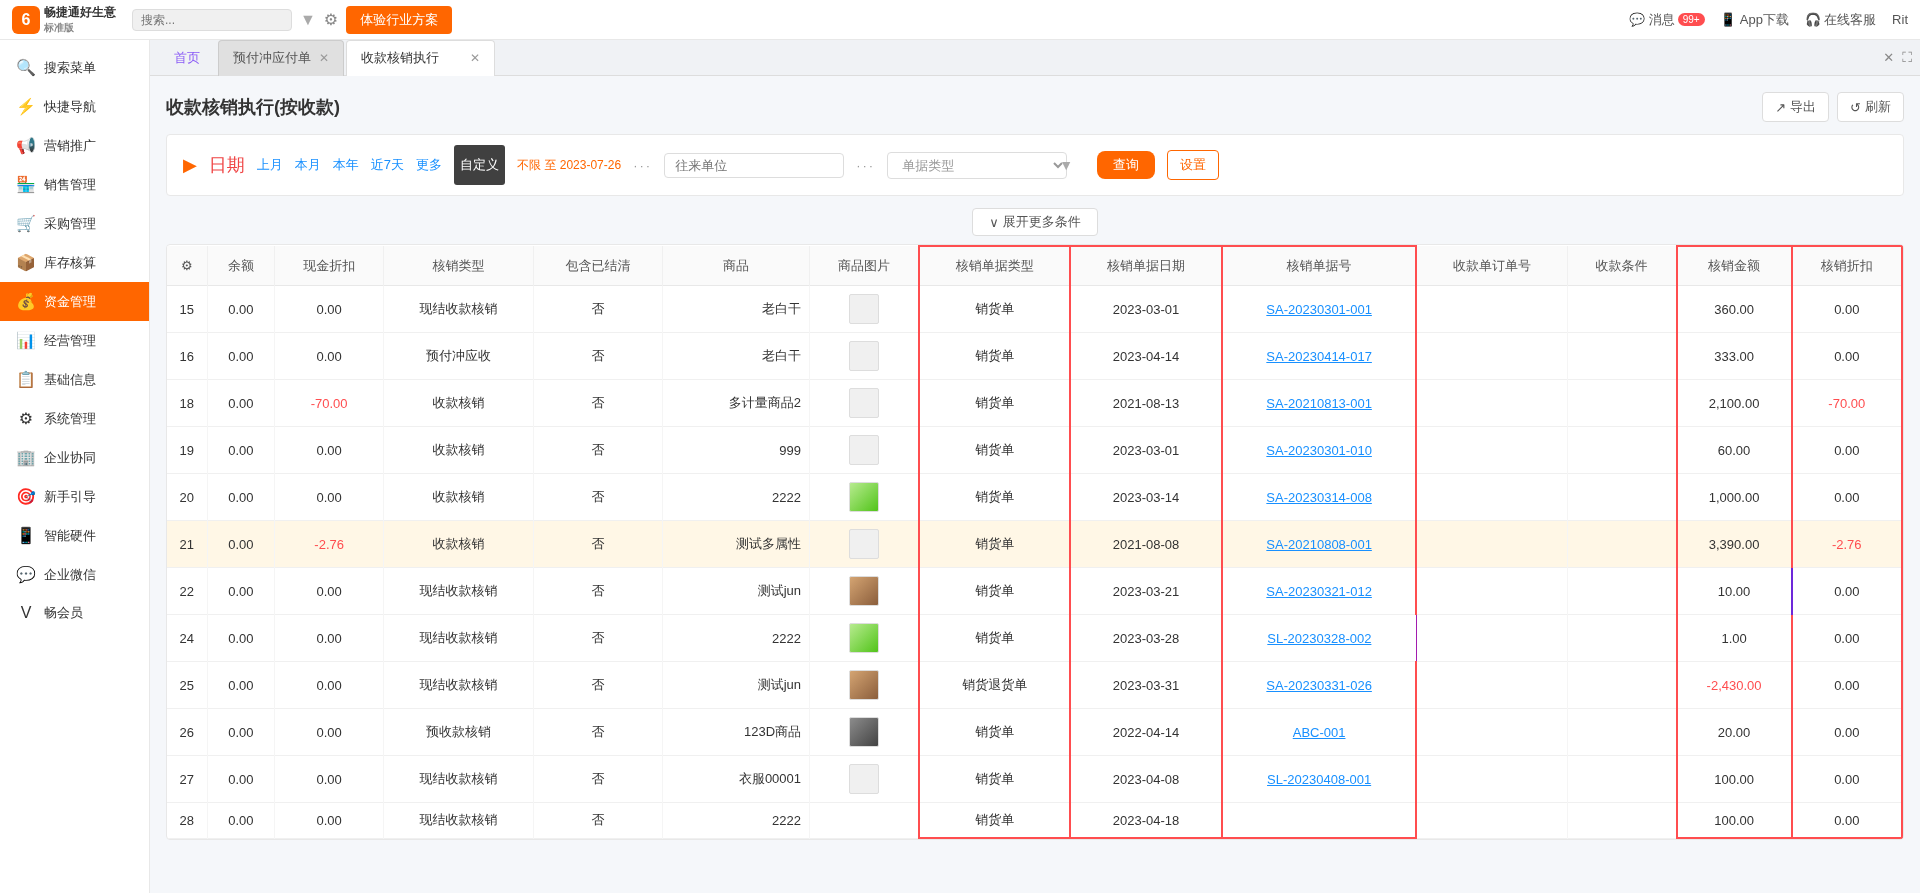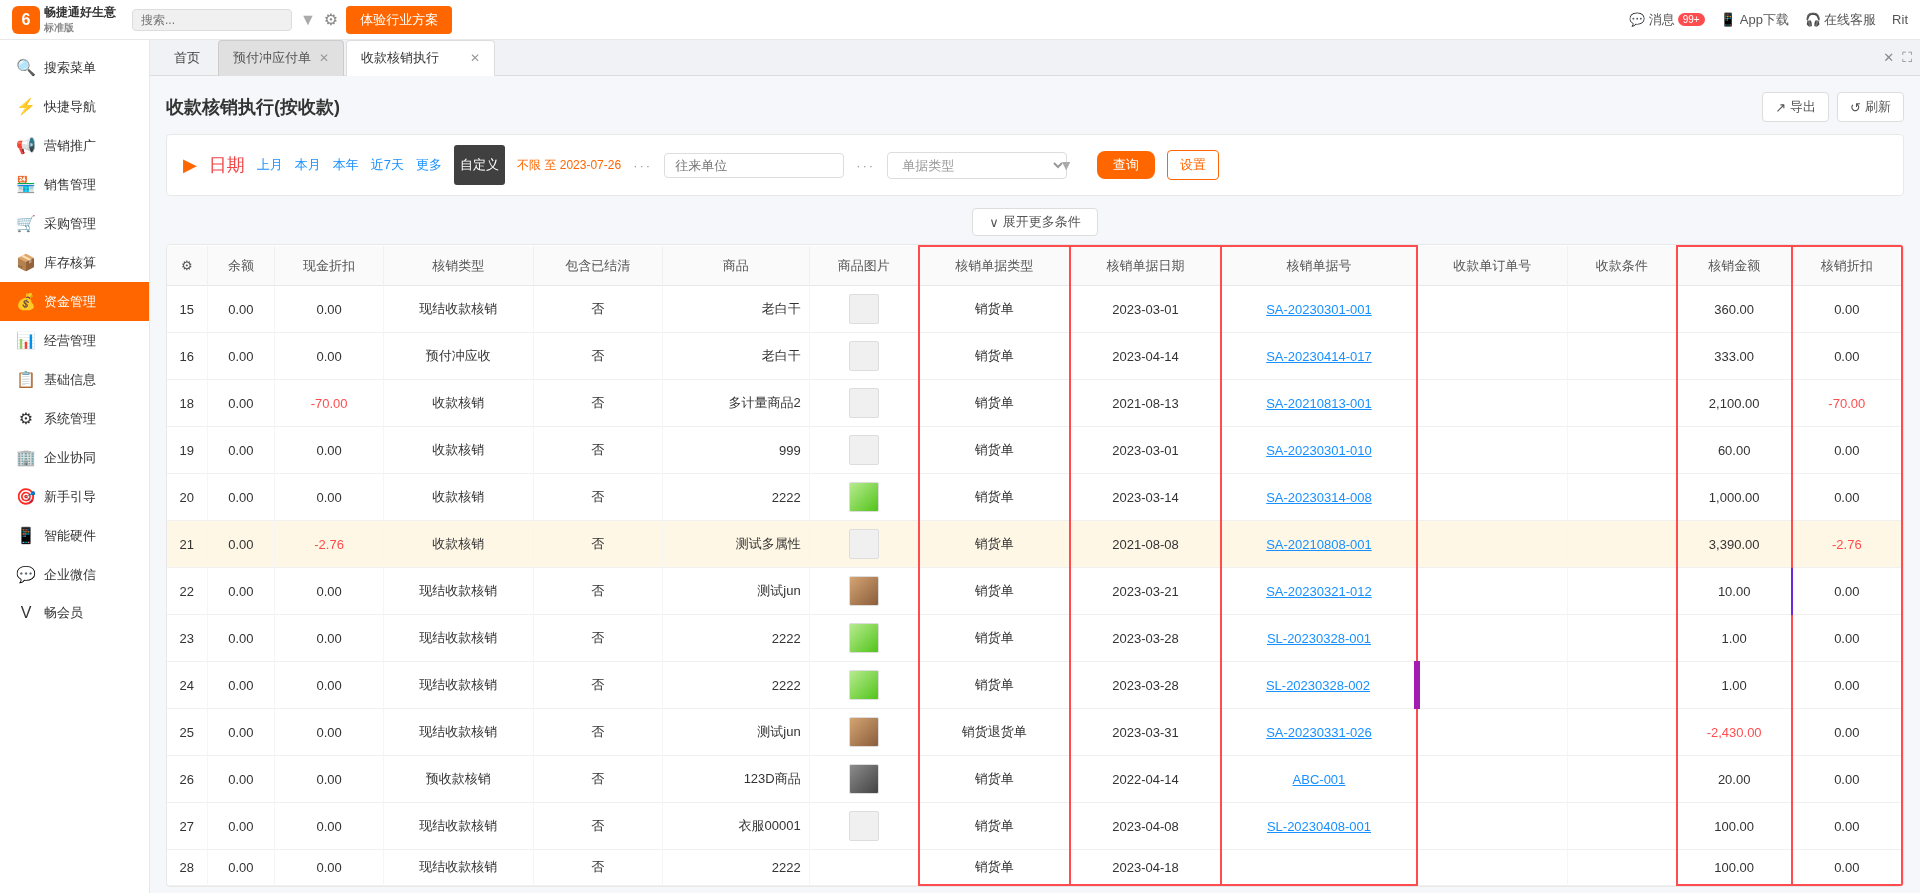--- a/index.html
+++ b/index.html
@@ -129,21 +129,21 @@
       height: 36px;
     }
     .tab.active {
       background: white;
       color: #333;
       border-color: #ddd;
       gap: 27px;
     }
     .tab-home {
       padding: 6px 16px;
-      color: #404040;
+      color: #8b5cf6;
       font-size: 13px;
       cursor: pointer;
       height: 36px;
       display: flex;
       align-items: center;
     }
     .tab-close {
       font-size: 12px;
       color: #999;
       cursor: pointer;
@@ -654,50 +654,32 @@
       </td>
       <td style="border-left: 2px solid #ff4d4f;border-right: 2px solid #ff4d4f;">销货单</td>
       <td style="border-right: 2px solid #ff4d4f;">2023-03-21</td>
       <td style="border-right: 2px solid #ff4d4f;"><span class="td-link">SA-20230321-012</span></td>
       <td></td>
       <td></td>
       <td style="border-left: 2px solid #ff4d4f;border-right: 2px solid #6d28d9;">10.00</td>
       <td style="border-right: 2px solid #ff4d4f;">0.00</td>
     </tr>
               <tr>
-      <td>23</td>
+      <td>24</td>
       <td>0.00</td>
       <td style="">0.00</td>
       <td>现结收款核销</td>
       <td>否</td>
       <td class="td-left" style="padding-left:12px">2222</td>
       <td>
         <span class="img-placeholder img-placeholder-green"></span>
       </td>
       <td style="border-left: 2px solid #ff4d4f;border-right: 2px solid #ff4d4f;">销货单</td>
       <td style="border-right: 2px solid #ff4d4f;">2023-03-28</td>
-      <td style="border-right: 2px solid #ff4d4f;"><span class="td-link">SL-20230328-001</span></td>
-      <td></td>
-      <td></td>
-      <td style="border-left: 2px solid #ff4d4f;border-right: 2px solid #ff4d4f;">1.00</td>
-      <td style="border-right: 2px solid #ff4d4f;">0.00</td>
-    </tr>
-              <tr>
-      <td>24</td>
-      <td>0.00</td>
-      <td style="">0.00</td>
-      <td>现结收款核销</td>
-      <td>否</td>
-      <td class="td-left" style="padding-left:12px">2222</td>
-      <td>
-        <span class="img-placeholder img-placeholder-green"></span>
-      </td>
-      <td style="border-left: 2px solid #ff4d4f;border-right: 2px solid #ff4d4f;">销货单</td>
-      <td style="border-right: 2px solid #ff4d4f;">2023-03-28</td>
-      <td style="border-right: 6px solid #a21caf;"><span class="td-link">SL-20230328-002</span></td>
+      <td style="border-right: 1px solid #a21caf;"><span class="td-link">SL-20230328-002</span></td>
       <td></td>
       <td></td>
       <td style="border-left: 2px solid #ff4d4f;border-right: 2px solid #ff4d4f;">1.00</td>
       <td style="border-right: 2px solid #ff4d4f;">0.00</td>
     </tr>
               <tr>
       <td>25</td>
       <td>0.00</td>
       <td style="">0.00</td>
       <td>现结收款核销</td>

